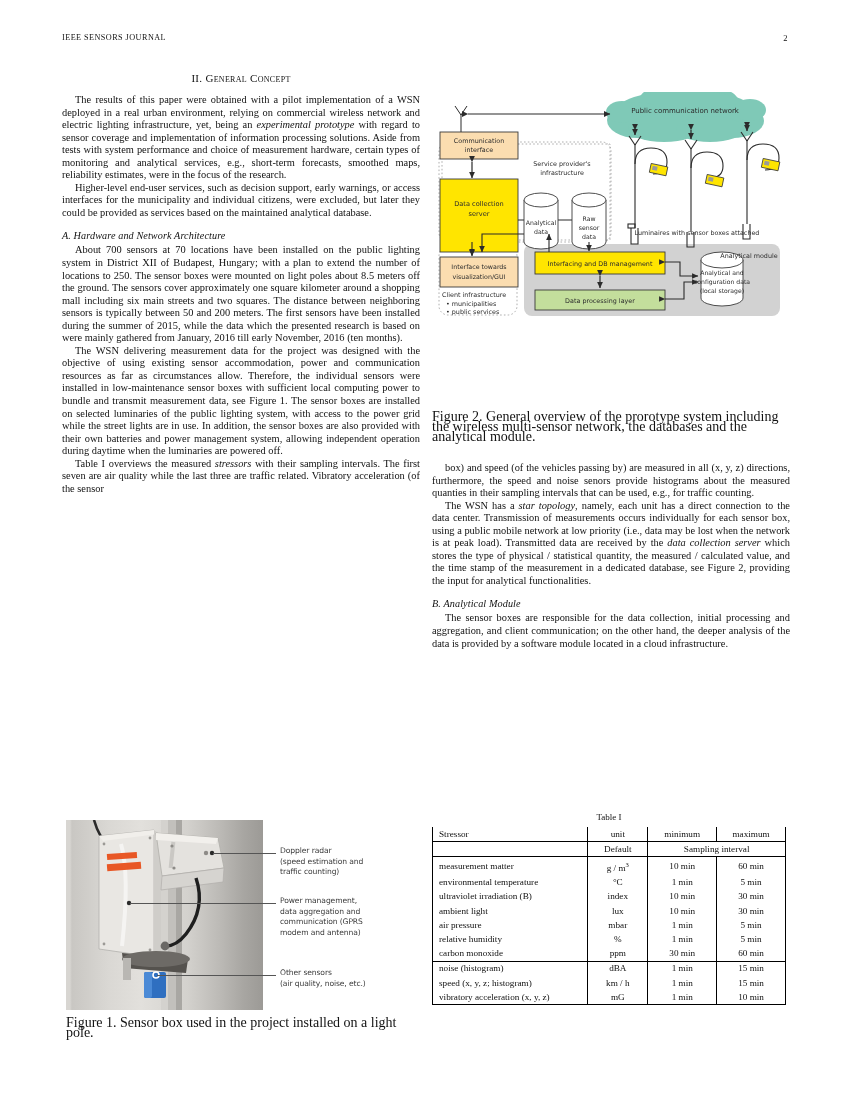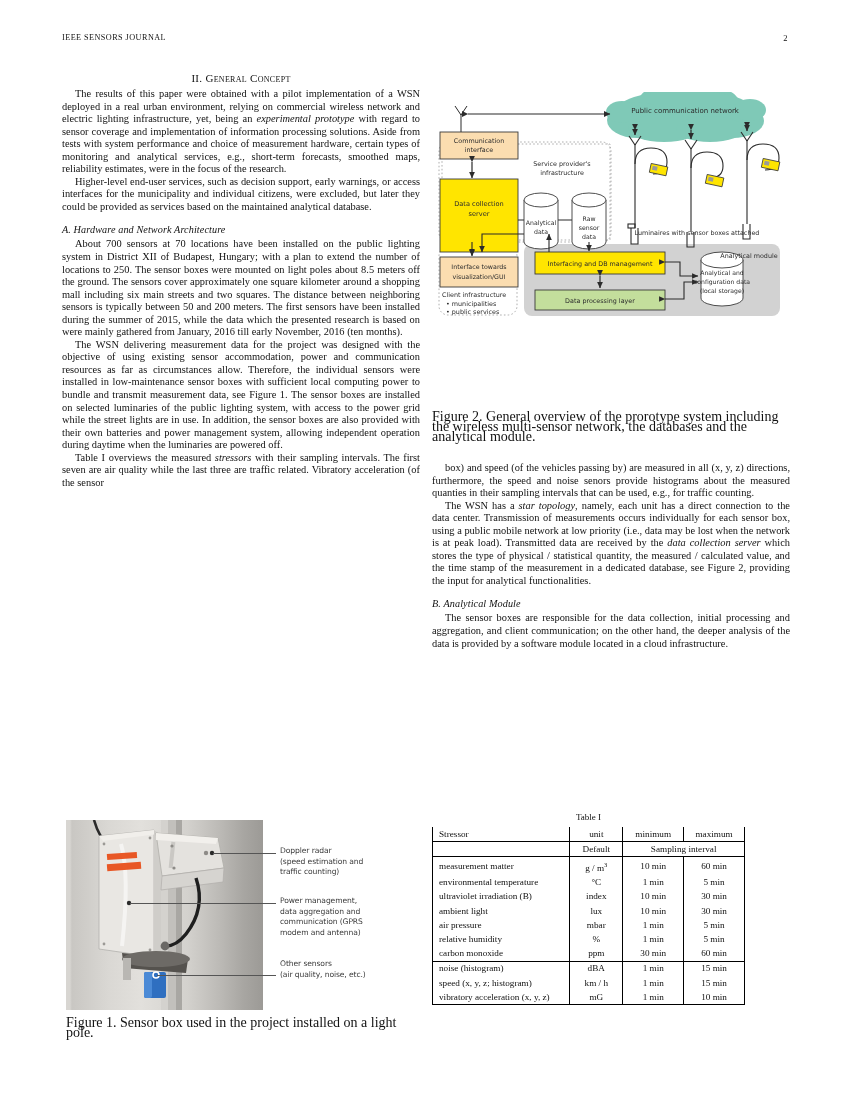--- a/index.html
+++ b/index.html
@@ -50,21 +50,21 @@
     left: 432px;
     top: 68px;
     width: 358px;
   }
 
   h2.section-title {
     font-size: 11px;
     font-weight: normal;
     font-variant: small-caps;
     text-align: center;
-    margin: 4px 0 4px 0;
+    margin: 4px 0 10px 0;
     letter-spacing: 0.3px;
   }
   h3.subsection-title {
     font-size: 10.2px;
     font-weight: normal;
     font-style: italic;
     margin: 11px 0 3px 0;
     letter-spacing: 0.1px;
   }
   p.body {
@@ -140,21 +140,21 @@
     position: absolute;
     border-top: 1px solid #555;
     height: 0;
   }
 
   
   .table-wrap {
     position: absolute;
     left: 432px;
     top: 812px;
-    width: 313px;
+    width: 354px;
   }
   .table-head {
     text-align: center;
     font-size: 9px;
     line-height: 11px;
     margin-bottom: 4px;
   }
   .table-head .tnum { font-size: 9px; }
   .table-head .tcap {
     font-variant: small-caps;
@@ -429,21 +429,21 @@
   <div class="leader" style="left:64px; top:83px; width:146px;"></div>
   <div class="leader" style="left:91px; top:155px; width:119px;"></div>
 
   <div class="callout" style="left:214px; top:26px; width:140px; white-space:pre-line;">Doppler radar
 (speed estimation and
 traffic counting)</div>
   <div class="callout" style="left:214px; top:76px; width:142px; white-space:pre-line;">Power management,
 data aggregation and
 communication (GPRS
 modem and antenna)</div>
-  <div class="callout" style="left:214px; top:139px; width:140px; white-space:pre-line;">Other sensors
+  <div class="callout" style="left:214px; top:148px; width:140px; white-space:pre-line;">Other sensors
 (air quality, noise, etc.)</div>
 </div>
 
 <div class="fig1-caption">
   <p class="fig-caption">Figure 1.  Sensor box used in the project installed on a light pole.</p>
 </div>
 
 <div class="table-wrap">
   <div class="table-head">
     <div class="tnum">Table I</div>

